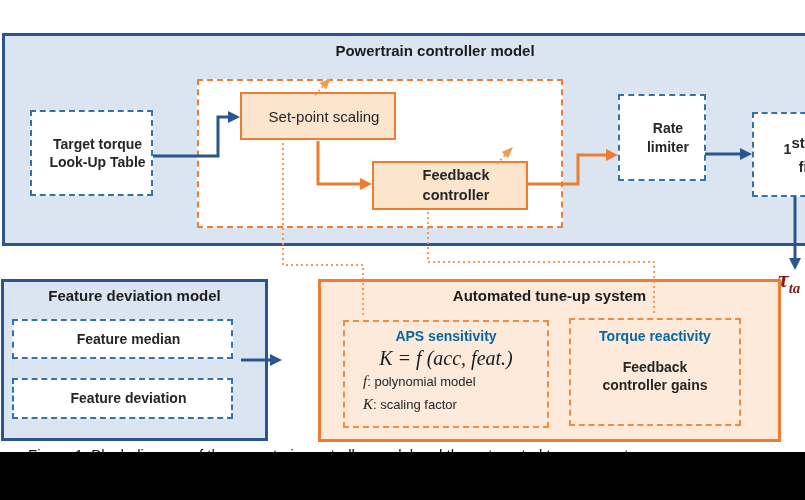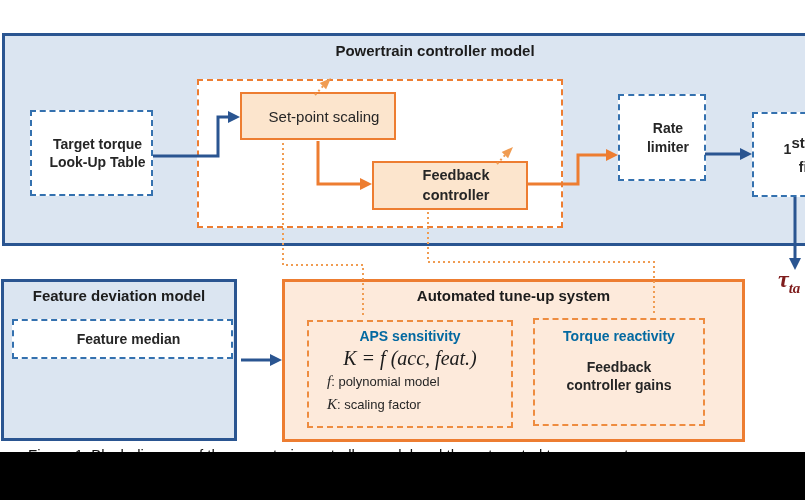--- a/index.html
+++ b/index.html
@@ -4,21 +4,21 @@
 <style>
   html,body{margin:0;padding:0;background:#fff;}
   .stage{position:relative;width:805px;height:500px;overflow:hidden;background:#ffffff;
          font-family:"Liberation Sans",sans-serif;color:#262626;}
   .abs{position:absolute;box-sizing:border-box;}
   .center-col{display:flex;flex-direction:column;align-items:center;justify-content:center;text-align:center;padding-left:12px;}
   .pre{white-space:pre-line;}
 
   
   .blue-container{background:#dbe5f1;border:3px solid #2a5591;}
-  .orange-container{background:#fdeadb;border:3px solid #ed7d31;}
+  .orange-container{background:#fdeadb;border:3px solid #ed7d31;margin-left:36px;}
   .container-title{font-weight:bold;font-size:15px;color:#1c1c1c;width:100%;text-align:center;position:absolute;}
 
   
   .blue-dashed{background:#ffffff;border:2px dashed #3471af;}
   .orange-dashed-region{background:#ffffff;border:2px dashed #ed7d31;}
   .orange-solid{background:#fce5cd;border:2px solid #ed7d31;}
   .orange-dashed-inner{background:transparent;border:2px dashed #ee8c40;}
   .box-label{font-size:14px;line-height:1.32;color:#262626;font-weight:bold;}
   .box-label-lg{font-size:15px;color:#262626;}
   .inner-title{font-weight:bold;font-size:14px;color:#0369a1;}
@@ -67,27 +67,30 @@
     </div>
 
     <div class="abs blue-dashed center-col" style="left:747px;top:76px;width:112px;height:85px;">
       <div class="box-label">
         <span>1</span><span class="sup">st</span><span> order</span><br>
         <span>filter</span>
       </div>
     </div>
   </div>
 
-  <div class="abs blue-container" style="left:1px;top:279px;width:236px;height:162px;">
+  <div class="abs blue-container" style="left:1px;top:279px;width:267px;height:162px;">
     <div class="container-title" style="top:5px;">Feature deviation model</div>
 
     <div class="abs blue-dashed center-col" style="left:8px;top:37px;width:221px;height:40px;">
       <div class="box-label">Feature median</div>
     </div>
 
+    <div class="abs blue-dashed center-col" style="left:8px;top:96px;width:221px;height:41px;">
+      <div class="box-label">Feature deviation</div>
+    </div>
   </div>
 
   <div class="abs orange-container" style="left:282px;top:279px;width:463px;height:163px;">
     <div class="container-title" style="top:5px;">Automated tune-up system</div>
 
     <div class="abs orange-dashed-inner" style="left:22px;top:38px;width:206px;height:108px;padding-top:6px;">
       <div class="inner-title" style="text-align:center;">APS sensitivity</div>
       <div class="equation" style="text-align:center;">K = f (acc, feat.)</div>
       <div class="legend-line" style="margin-left:18px;">
         <span class="legend-sym">f</span><span>: polynomial model</span>

